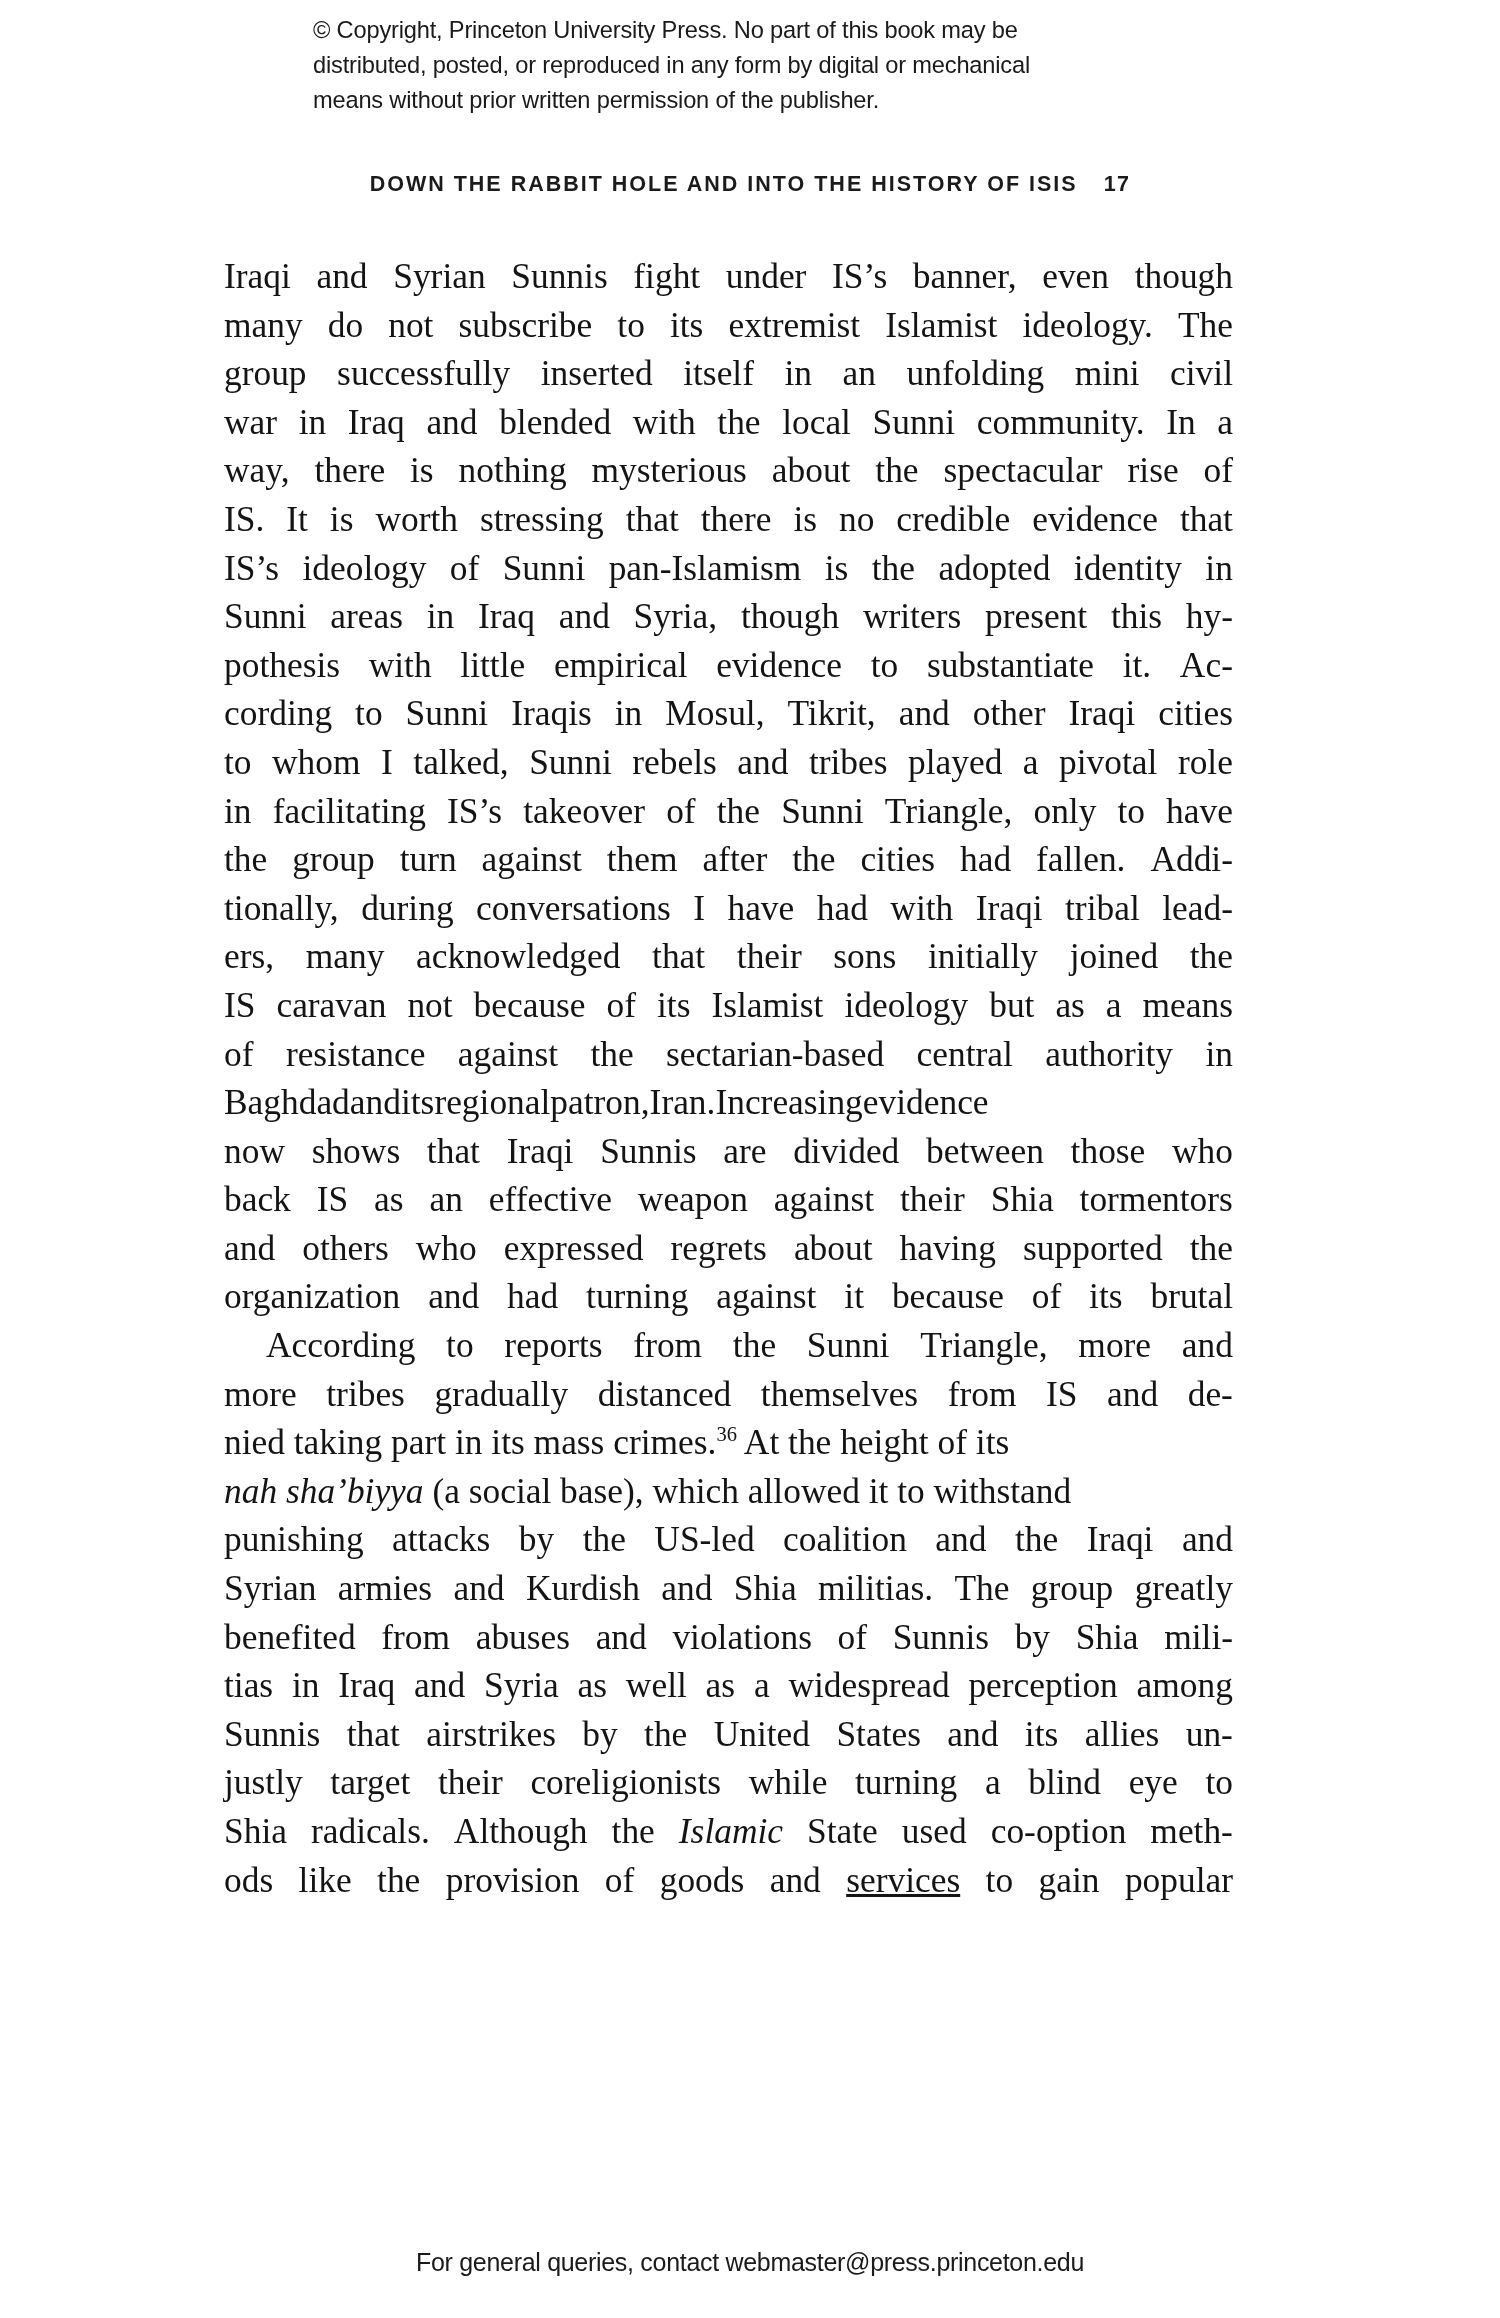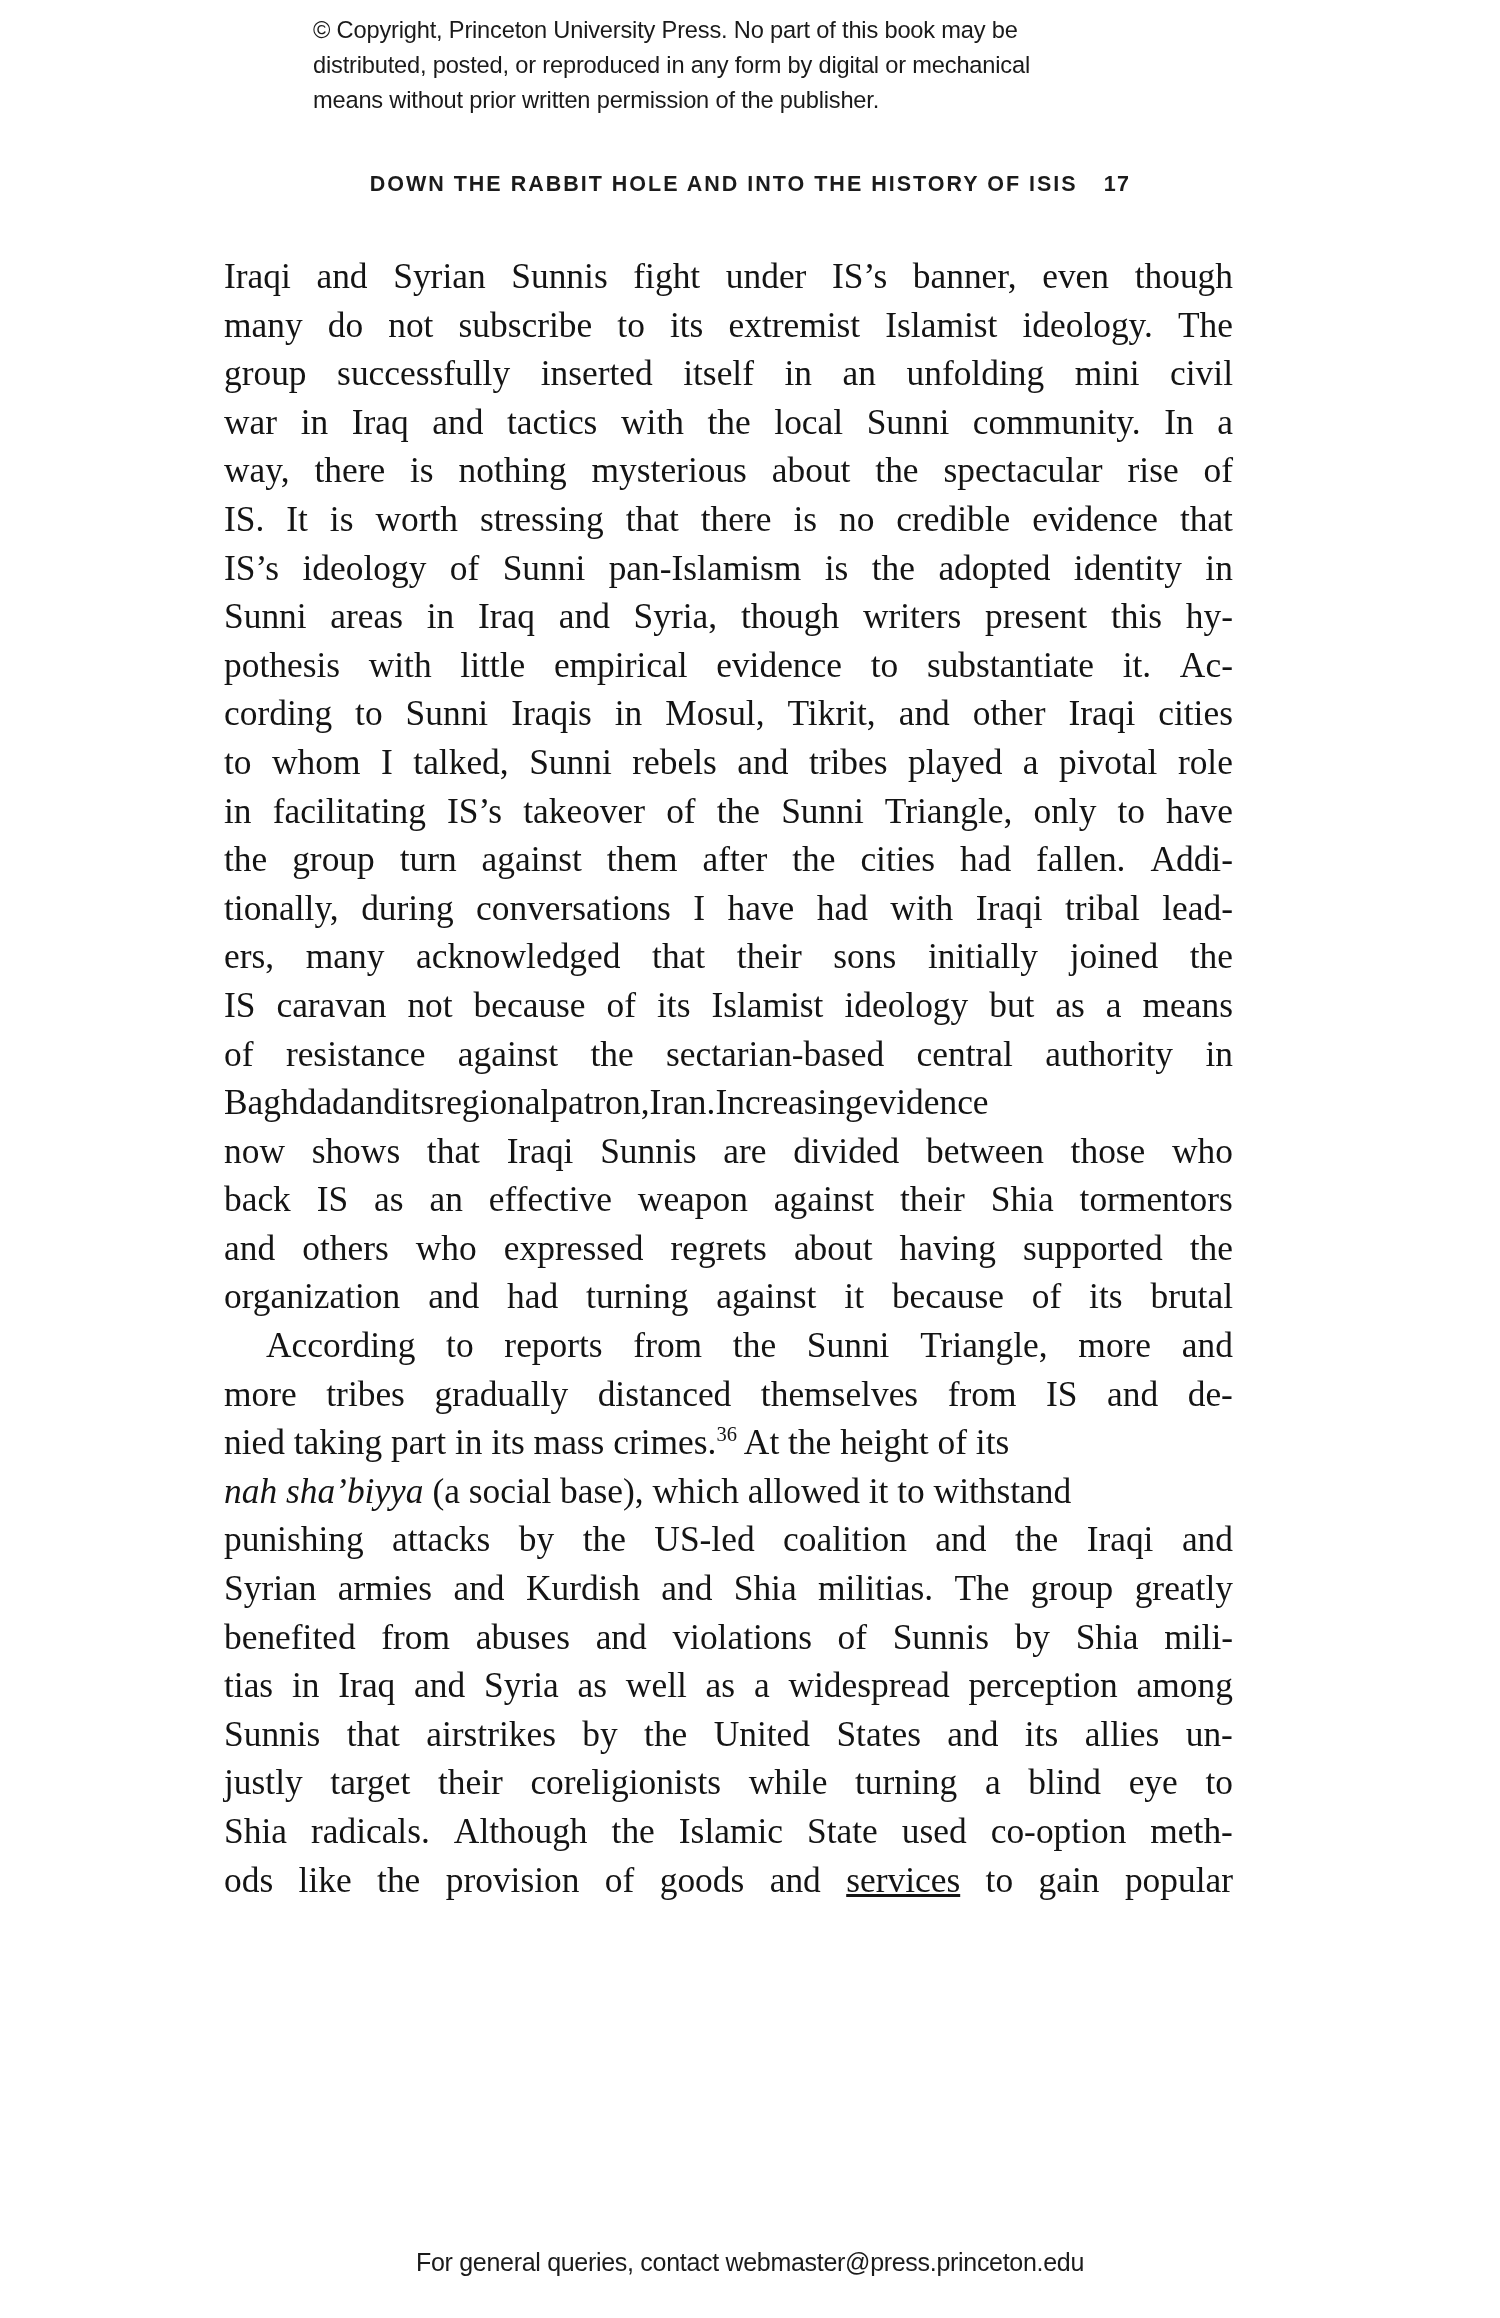--- a/index.html
+++ b/index.html
@@ -157,21 +157,21 @@
           <span style="white-space: pre;">mini</span>
           <span style="white-space: pre;">civil</span>
         </span>
       </span>
     <span class="line justify">
         <span style="display: flex; flex: 1 1 0%; justify-content: space-between;">
           <span style="white-space: pre;">war</span>
           <span style="white-space: pre;">in</span>
           <span style="white-space: pre;">Iraq</span>
           <span style="white-space: pre;">and</span>
-          <span style="white-space: pre;">tactics</span>
+          <span style="white-space: pre;">blended</span>
           <span style="white-space: pre;">with</span>
           <span style="white-space: pre;">the</span>
           <span style="white-space: pre;">local</span>
           <span style="white-space: pre;">Sunni</span>
           <span style="white-space: pre;">community.</span>
           <span style="white-space: pre;">In</span>
           <span style="white-space: pre;">a</span>
         </span>
       </span>
     <span class="line justify">
@@ -551,21 +551,21 @@
           <span style="white-space: pre;">eye</span>
           <span style="white-space: pre;">to</span>
         </span>
       </span>
     <span class="line justify">
         <span style="display: flex; flex: 1 1 0%; justify-content: space-between;">
           <span style="white-space: pre;">Shia</span>
           <span style="white-space: pre;">radicals.</span>
           <span style="white-space: pre;">Although</span>
           <span style="white-space: pre;">the</span>
-          <span style="white-space: pre;">Islamic</span>
+          <span style="white-space: pre; font-style: italic;">Islamic</span>
           <span style="white-space: pre;">State</span>
           <span style="white-space: pre;">used</span>
           <span style="white-space: pre;">co-option</span>
           <span style="white-space: pre;">meth-</span>
         </span>
       </span>
     <span class="line justify">
         <span style="display: flex; flex: 1 1 0%; justify-content: space-between;">
           <span style="white-space: pre;">ods</span>
           <span style="white-space: pre;">like</span>

